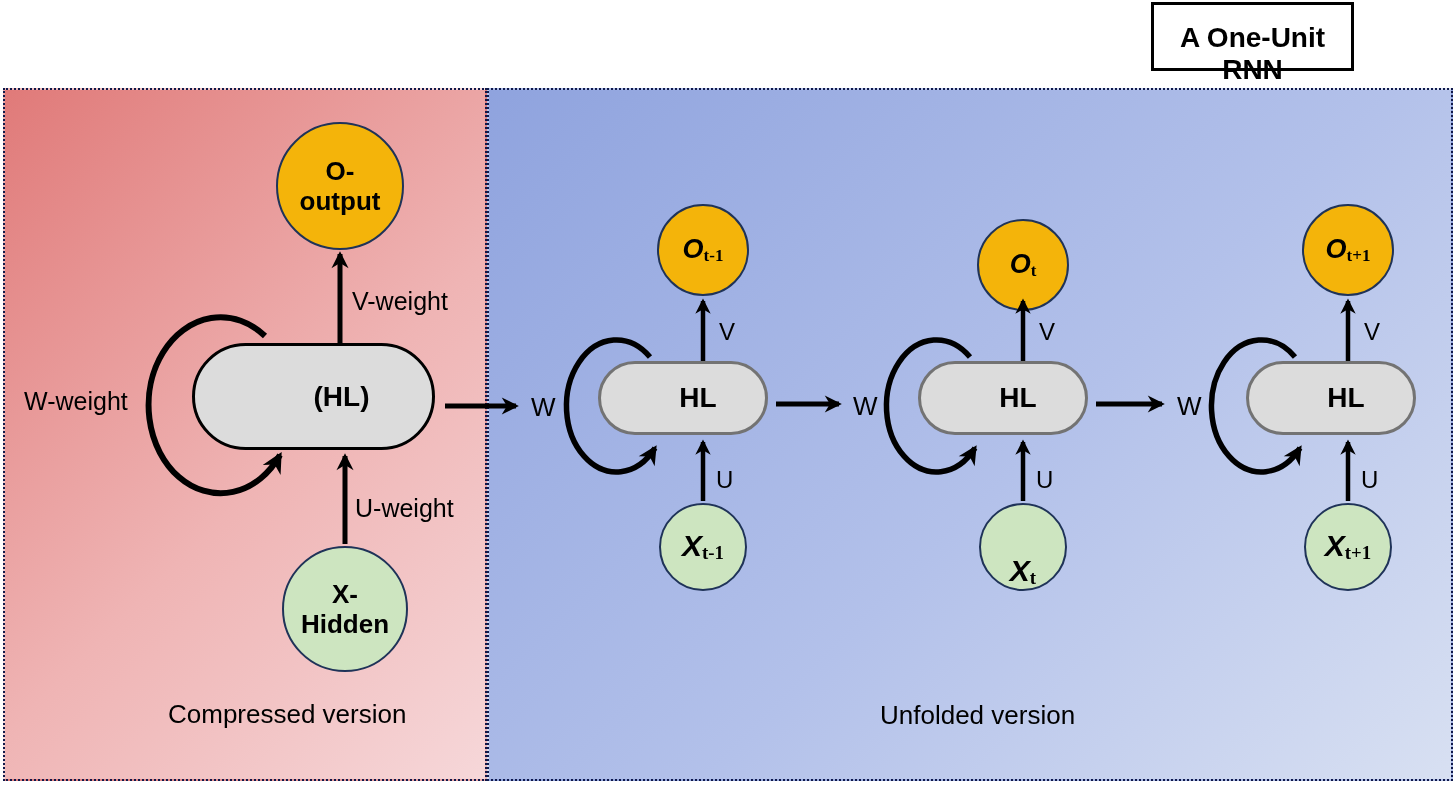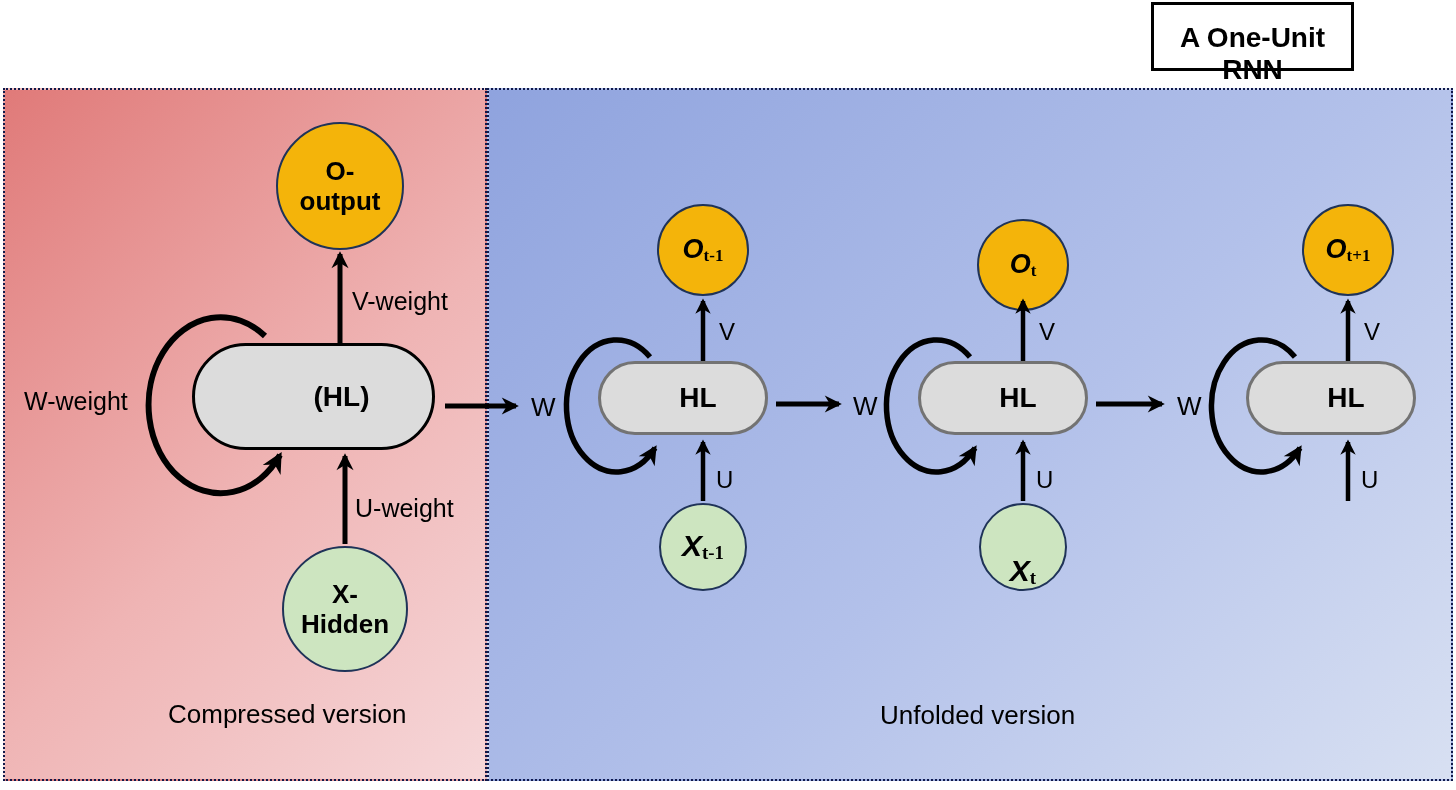--- a/index.html
+++ b/index.html
@@ -96,20 +96,23 @@
   </div>
   <div class="lbl letter" style="left:1039px;top:318px;">V</div>
   <div class="lbl letter" style="left:1036px;top:466px;">U</div>
 
   <div class="node circle small orange" style="left:1302px;top:204px;justify-content:center;">
     <span><span class="ital">O</span><span class="sub">t+1</span></span>
   </div>
   <div class="node hlbox-sm" style="left:1246px;top:361px;width:170px;height:74px;">
     <span class="shift">HL</span>
   </div>
+  <div class="node circle smallx green" style="left:1304px;top:503px;">
+    <span><span class="ital">X</span><span class="sub">t+1</span></span>
+  </div>
   <div class="lbl letter" style="left:1364px;top:318px;">V</div>
   <div class="lbl letter" style="left:1361px;top:466px;">U</div>
 
   <div class="lbl letter" style="left:531px;top:392px;font-size:26px;">W</div>
   <div class="lbl letter" style="left:853px;top:391px;font-size:26px;">W</div>
   <div class="lbl letter" style="left:1177px;top:391px;font-size:26px;">W</div>
 
   <div class="lbl caption" style="left:880px;top:700px;width:300px;">Unfolded version</div>
 
   <svg id="arrows" width="1456" height="790" viewBox="0 0 1456 790">

